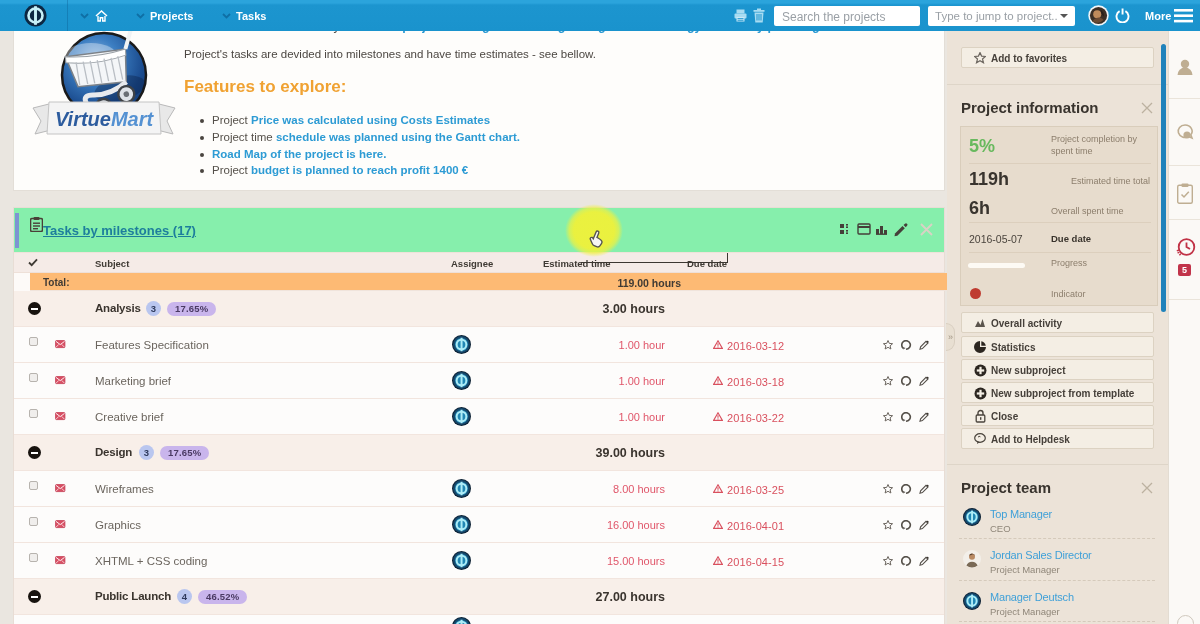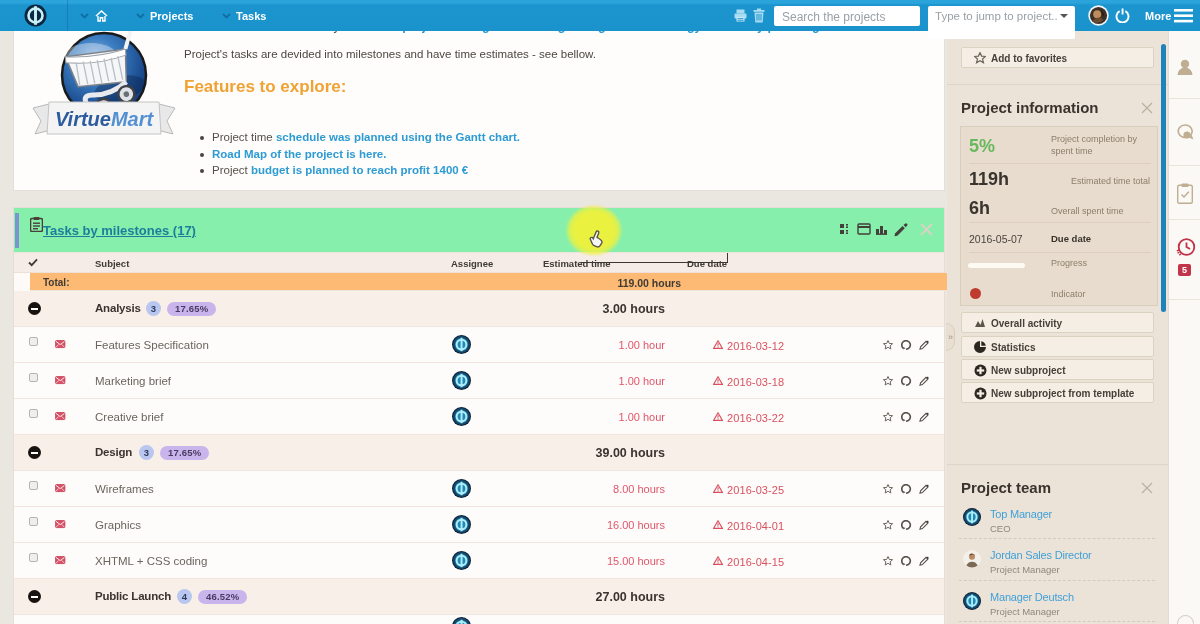--- a/index.html
+++ b/index.html
@@ -8,21 +8,21 @@
 .abs { position:absolute; }
 
 
 #navbar { position:absolute; left:0; top:0; width:1200px; height:31px;
   background:linear-gradient(#2ba4dc 0px, #2ba4dc 3px, #1c95cf 5px, #1a93cd 31px); z-index:50; }
 #navbar .sep { position:absolute; left:67px; top:0; width:1px; height:31px; background:rgba(10,90,140,.35); }
 .navtxt { position:absolute; color:#fff; font-weight:bold; font-size:11px; top:10px; }
 .chev { position:absolute; top:13px; width:9px; height:6px; }
 #searchbox { position:absolute; left:774px; top:6px; width:146px; height:20px; background:#fff; border-radius:2px; }
 #searchbox span { position:absolute; left:8px; top:4px; font-size:12px; color:#9aa0a6; }
-#jumpbox { position:absolute; left:928px; top:6px; width:147px; height:33px; background:#fff; border-radius:2px; }
+#jumpbox { position:absolute; left:928px; top:6px; width:147px; height:20px; background:#fff; border-radius:2px; }
 #jumpbox span { position:absolute; left:7px; top:4px; font-size:11.5px; color:#9aa0a6; }
 #jumpbox .caret { position:absolute; right:7px; top:8px; width:0; height:0; border-left:4px solid transparent; border-right:4px solid transparent; border-top:4px solid #555; }
 
 
 #card1 { position:absolute; left:13px; top:31px; width:932px; height:160px; background:#fefdfb; border:1px solid #e3ded7; border-top:none; }
 #card2 { position:absolute; left:13px; top:207px; width:932px; height:417px; background:#fdfaf8; border:1px solid #e8ddd5; }
 
 
 .p1 { position:absolute; left:170px; top:17px; font-size:11.5px; color:#4c4742; }
 .h1o { position:absolute; left:170px; top:46px; font-size:17px; font-weight:bold; color:#f0a232; }
@@ -105,20 +105,21 @@
       </g>
 </defs>
 </svg>
 
 <div id="card1">
   <div style="position:absolute;left:227px;top:0px;width:590px;overflow:hidden;height:4px;">
     <span style="position:absolute;left:0;top:-12px;font-size:12.5px;color:#55504a;white-space:nowrap;">Tasks of this easy showcase <b style="color:#2d9bd4;">project are organized using the agile methodology and ready</b> <b style="color:#2d9bd4;">planning</b></span>
   </div>
   <div class="p1">Project's tasks are devided into milestones and have time estimates - see bellow.</div>
   <div class="h1o" style="top:46px;">Features to explore:</div>
+  <div class="blt" style="top:83px;"><span class="dot"></span>Project <b>Price was calculated using Costs Estimates</b></div>
   <div class="blt" style="top:100px;"><span class="dot"></span>Project time <b>schedule was planned using the Gantt chart.</b></div>
   <div class="blt" style="top:117px;"><span class="dot"></span><b>Road Map of the project is here.</b></div>
   <div class="blt" style="top:133px;"><span class="dot"></span>Project <b>budget is planned to reach profit 1400 €</b></div>
   <svg id="vmlogo" style="position:absolute;left:5px;top:-1px;" width="170" height="115" viewBox="0 0 170 115">
   <defs>
     <radialGradient id="sph" cx="40%" cy="32%" r="75%">
       <stop offset="0%" stop-color="#8fb6e0"></stop>
           <stop offset="35%" stop-color="#3c7ec2"></stop>
           <stop offset="75%" stop-color="#1b4c8f"></stop>
           <stop offset="100%" stop-color="#123a74"></stop>
@@ -437,20 +438,36 @@
     <span>New subproject</span>
   </div>
   <div class="sbtn" style="top:351px;">
     <svg style="position:absolute;left:12px;top:4px;" width="13" height="13" viewBox="0 0 13 13">
         <circle cx="6.5" cy="6.5" r="6" fill="#2c2620"></circle>
         <rect x="5.4" y="2.8" width="2.2" height="7.4" fill="#f4eee4"></rect>
         <rect x="2.8" y="5.4" width="7.4" height="2.2" fill="#f4eee4"></rect>
       </svg>
     <span>New subproject from template</span>
   </div>
+  <div class="sbtn" style="top:374px;">
+    <svg style="position:absolute;left:13px;top:3px;" width="11" height="14" viewBox="0 0 11 14">
+        <path d="M3 6 V4 a2.5 2.5 0 0 1 5 0 v2" fill="none" stroke="#4a443c" stroke-width="1.4"></path>
+        <rect x="1.2" y="6" width="8.6" height="7" rx="1" fill="none" stroke="#4a443c" stroke-width="1.3"></rect>
+        <rect x="5" y="8.2" width="1.4" height="2.6" fill="#4a443c"></rect>
+      </svg>
+    <span>Close</span>
+  </div>
+  <div class="sbtn" style="top:397px;">
+    <svg style="position:absolute;left:12px;top:4px;" width="13" height="12" viewBox="0 0 13 12">
+        <ellipse cx="6" cy="5" rx="5.3" ry="4.3" fill="none" stroke="#4a443c" stroke-width="1.2"></ellipse>
+        <path d="M3.5 8.6 L3 11 L6 8.9 Z" fill="#4a443c"></path>
+        <path d="M4 4.2 q1 -1.6 2.4 -0.4" fill="none" stroke="#4a443c" stroke-width="1"></path>
+      </svg>
+    <span>Add to Helpdesk</span>
+  </div>
 
   <div style="position:absolute;left:0;top:433px;width:221px;height:1px;background:#ded5c8;"></div>
   <div class="shead" style="top:448px;">Project team</div>
   <svg class="abs" style="left:194px;top:451px;" width="12" height="12" viewBox="0 0 12 12">
       <path d="M1 1 L11 11 M11 1 L1 11" stroke="#bcb1a0" stroke-width="1.3"></path>
     </svg>
 
   <svg class="abs" style="left:16px;top:477px;" width="18" height="18" viewBox="0 0 18 18">
       <use href="#i-logoav"></use>
     </svg>

